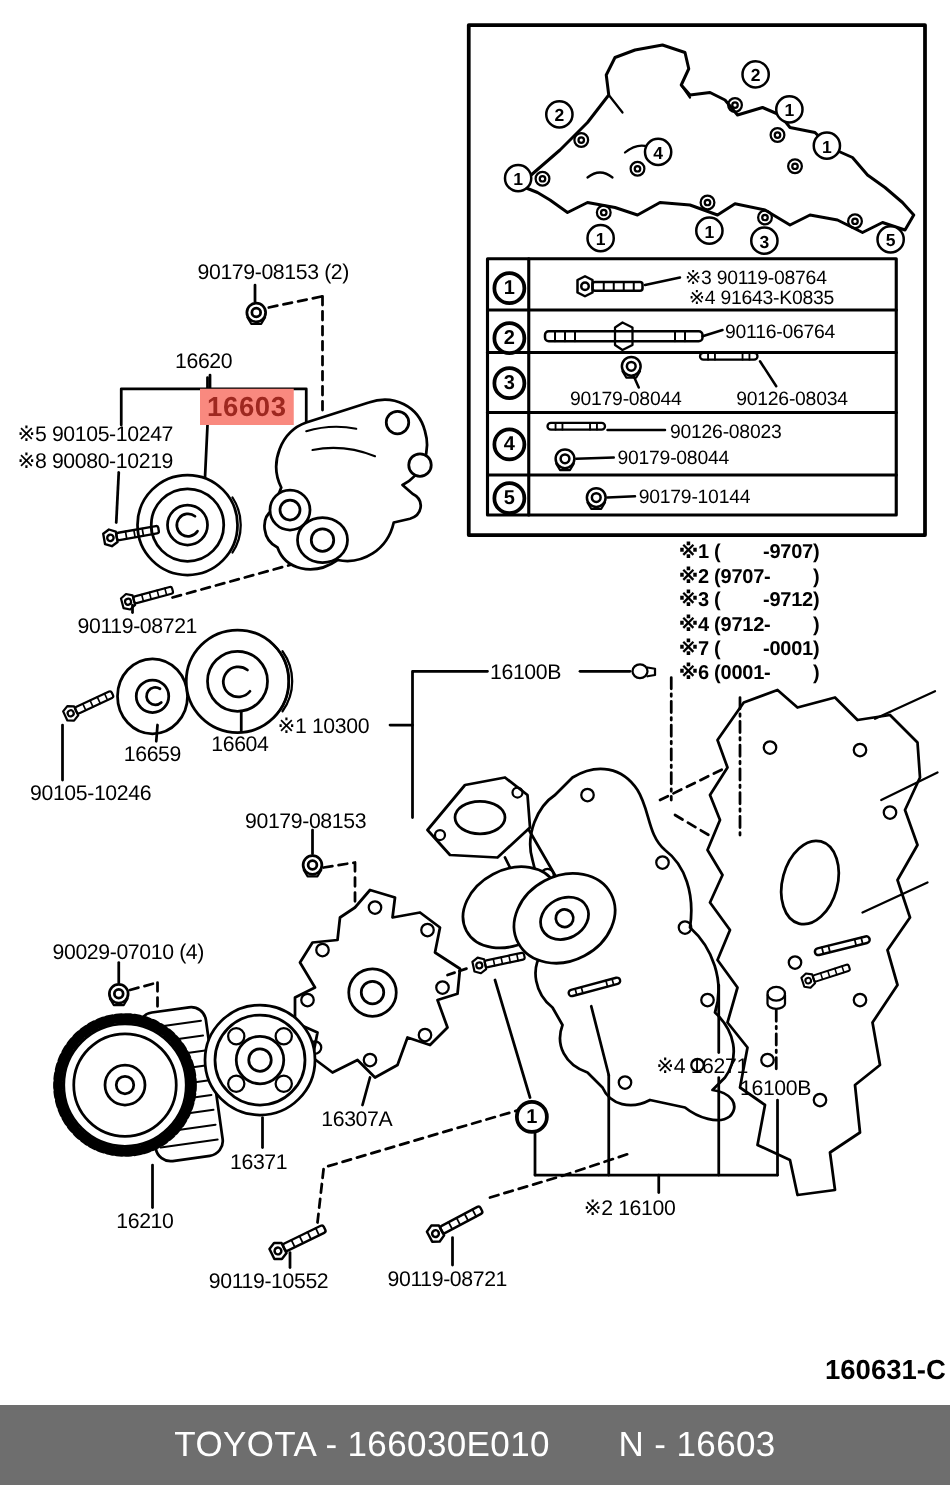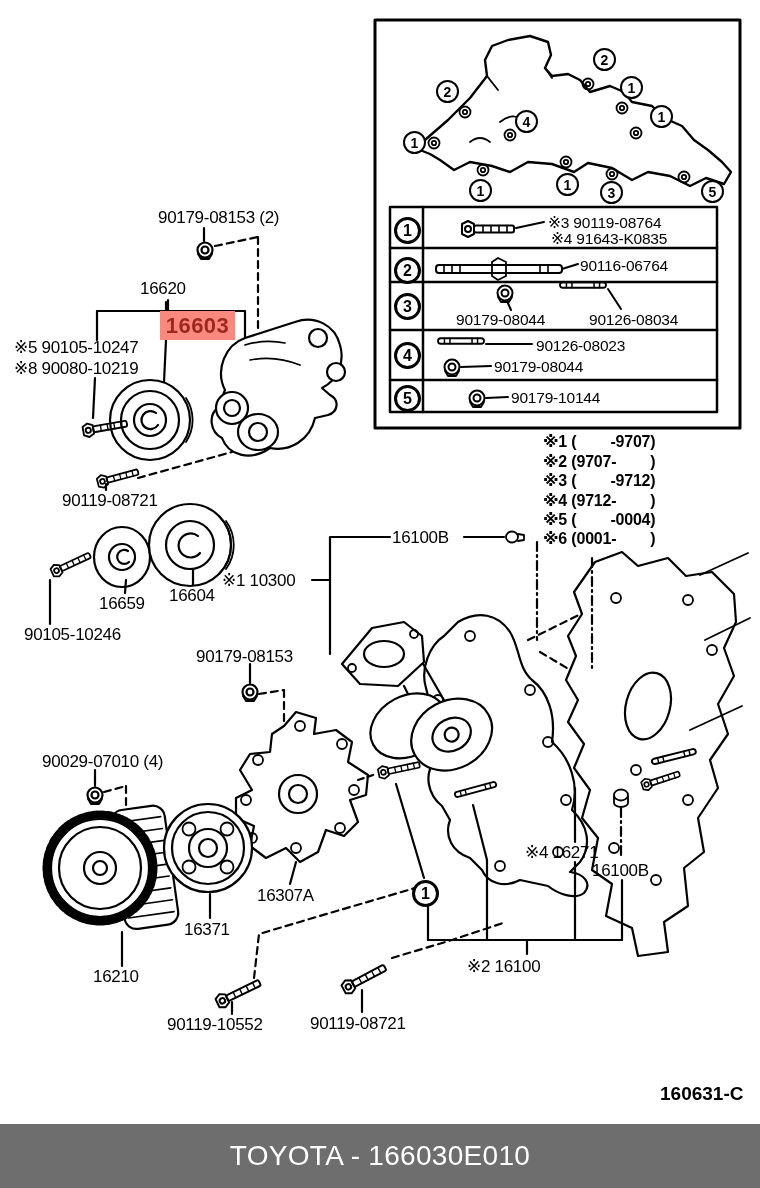--- a/index.html
+++ b/index.html
@@ -19,21 +19,21 @@
   .callout{position:absolute;box-sizing:border-box;width:23px;height:23px;
     border:2.5px solid var(--ink);border-radius:50%;background:var(--paper);
     display:flex;align-items:center;justify-content:center;
     font-weight:bold;font-size:14px;color:var(--ink);}
   .callout.lg{width:27px;height:27px;border-width:3px;font-size:16px;}
   .hl{position:absolute;left:129px;top:311px;width:75px;height:29px;
     background:var(--highlight-bg);color:var(--highlight-fg);
     display:flex;align-items:center;justify-content:center;
     font-weight:bold;font-size:22px;letter-spacing:0.5px;margin-left:31px;}
   .doc-code{position:absolute;left:660px;top:1083px;font-weight:bold;
-    font-size:19px;color:var(--ink);}
+    font-size:22px;color:var(--ink);}
   .footer{position:absolute;left:0;top:1124px;width:760px;height:64px;
     background:var(--footer-bg);color:var(--footer-fg);
     display:flex;align-items:center;justify-content:center;gap:55px;
     font-size:28px;letter-spacing:0.3px;}
 </style>
 </head>
 <body>
 
 <div class="canvas">
 
@@ -344,21 +344,21 @@
   <div class="lbl sm" style="left:456px;top:312px">90179-08044</div>
   <div class="lbl sm" style="left:589px;top:312px">90126-08034</div>
   <div class="lbl sm" style="left:536px;top:338px">90126-08023</div>
   <div class="lbl sm" style="left:494px;top:359px">90179-08044</div>
   <div class="lbl sm" style="left:511px;top:390px">90179-10144</div>
 
   <div class="note" style="left:543px;top:434px">※1 (        -9707)</div>
   <div class="note" style="left:543px;top:454px">※2 (9707-        )</div>
   <div class="note" style="left:543px;top:473px">※3 (        -9712)</div>
   <div class="note" style="left:543px;top:493px">※4 (9712-        )</div>
-  <div class="note" style="left:543px;top:512px">※5 (        -0004)</div>
+  <div class="note" style="left:543px;top:512px">※7 (        -0001)</div>
   <div class="note" style="left:543px;top:531px">※6 (0001-        )</div>
 
   <div class="lbl" style="left:158px;top:209px">90179-08153 (2)</div>
   <div class="lbl" style="left:140px;top:280px">16620</div>
   <div class="hl">16603</div>
   <div class="lbl" style="left:14px;top:339px">※5 90105-10247</div>
   <div class="lbl" style="left:14px;top:360px">※8 90080-10219</div>
   <div class="lbl" style="left:62px;top:492px">90119-08721</div>
   <div class="lbl" style="left:99px;top:595px">16659</div>
   <div class="lbl" style="left:169px;top:587px">16604</div>
@@ -374,14 +374,15 @@
   <div class="lbl" style="left:310px;top:1015px">90119-08721</div>
   <div class="lbl" style="left:525px;top:844px">※4 16271</div>
   <div class="lbl" style="left:592px;top:862px">16100B</div>
   <div class="lbl" style="left:467px;top:958px">※2 16100</div>
 
   <div class="callout lg" style="left:412px;top:880px">1</div>
 
   <div class="doc-code">160631-C</div>
   <div class="footer">
     <span>TOYOTA - 166030E010</span>
+    <span>N - 16603</span>
   </div>
 </div>
 
 </body></html>

